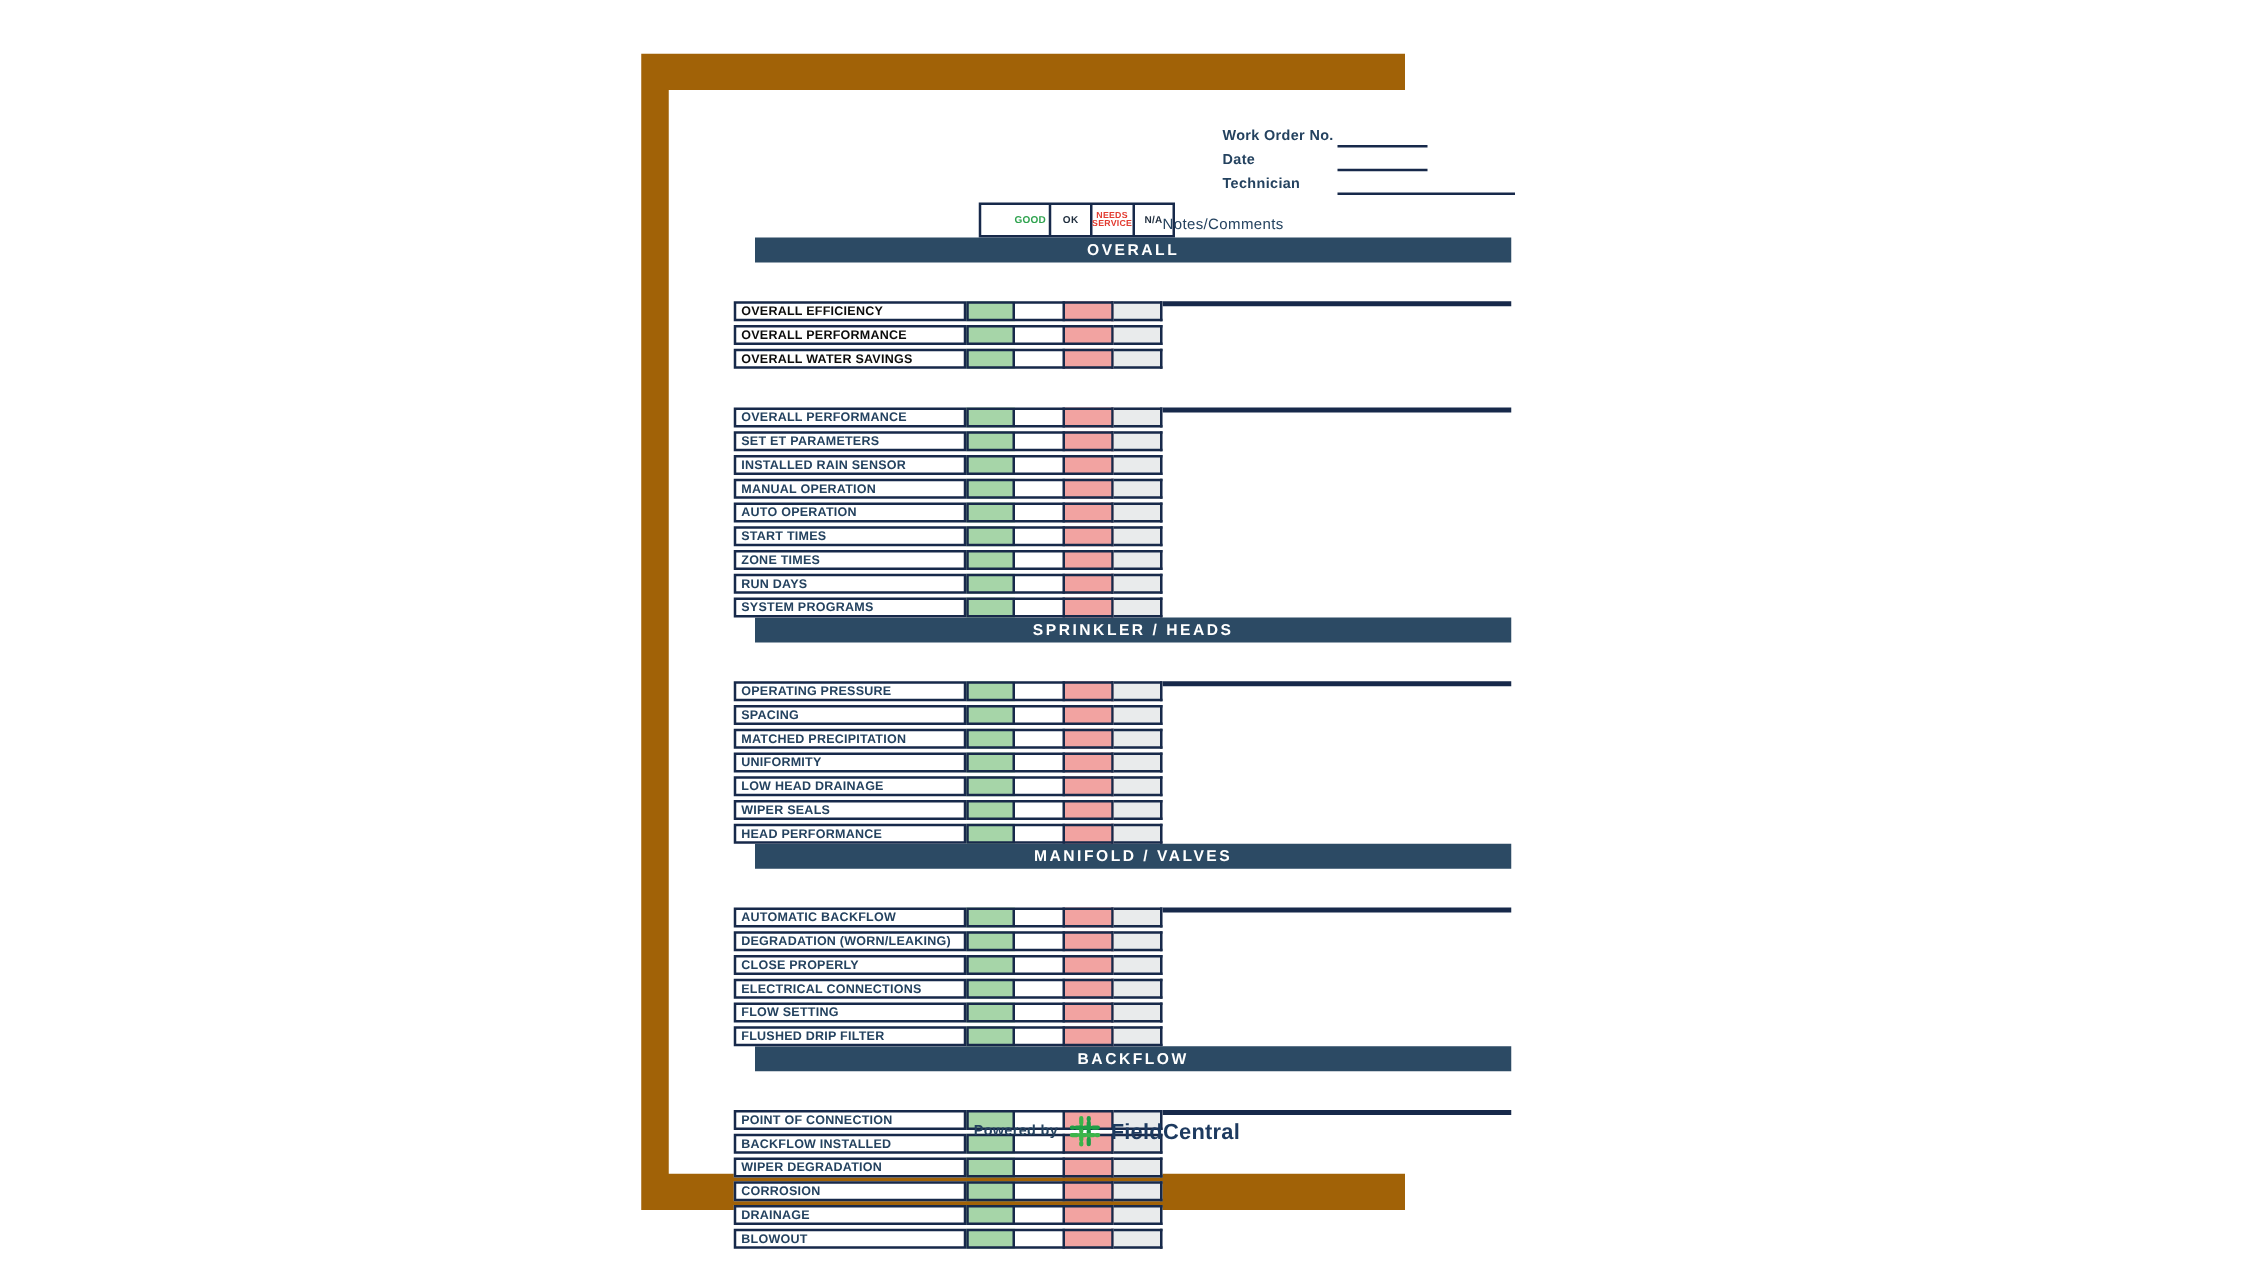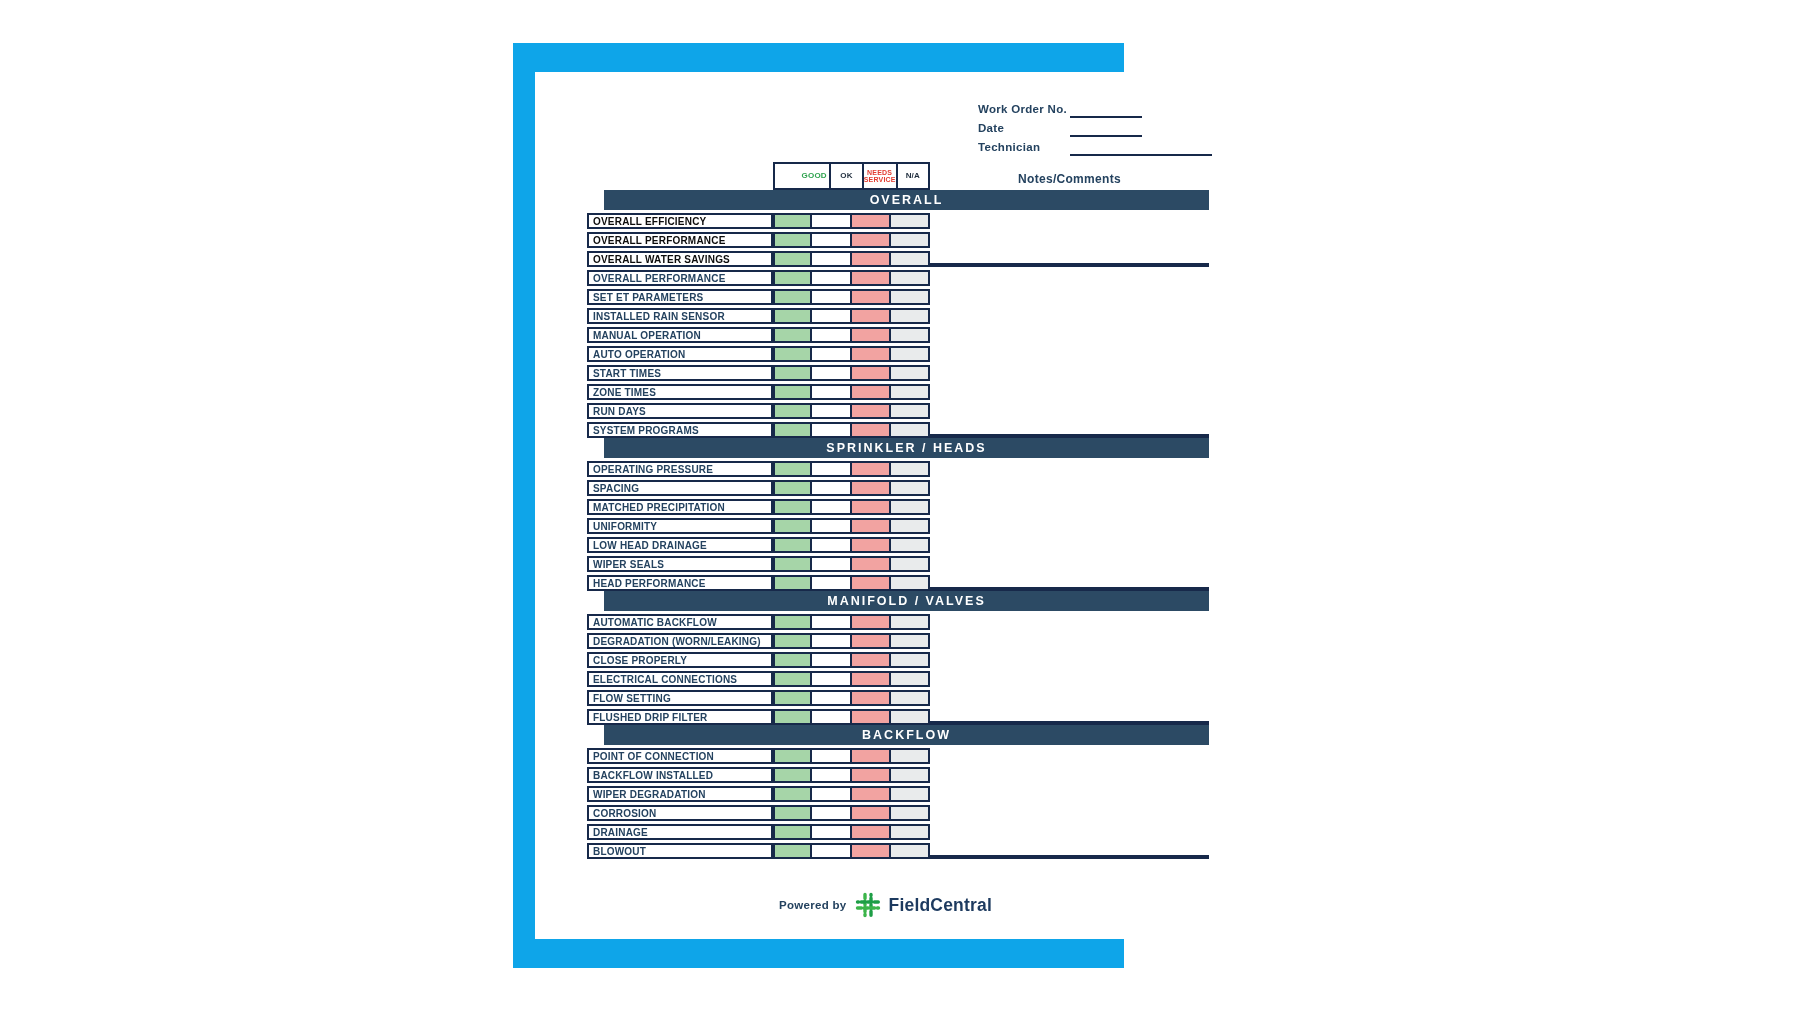--- a/index.html
+++ b/index.html
@@ -11,49 +11,49 @@
     --na-fill:#e9ebec;
     --good-text:#2fa34f;
     --needs-text:#e23b30;
     --neutral-text:#1f2d3d;
     --brand-green:#3cb54a;
     --brand-green-dark:#1e9e46;
   }
   *{margin:0;padding:0;box-sizing:border-box;}
   body{font-family:"Liberation Sans", sans-serif;background:#ffffff;}
   .canvas{position:relative;width:1803px;height:1011px;background:#ffffff;overflow:hidden;}
-  .frame{position:absolute;left:513px;top:43px;width:611px;height:925px;background:#0ea5e9;}
+  .frame{position:absolute;left:513px;top:43px;width:611px;height:925px;background:#a16207;}
   .page{position:absolute;left:22px;top:29px;width:701px;height:867px;background:#ffffff;}
 
   
   .field{position:absolute;left:443px;width:234px;height:16px;}
   .field .f-label{position:absolute;left:0;top:1px;font-size:11.5px;color:var(--label-navy);letter-spacing:.3px;font-weight:600;}
   .field .f-line{position:absolute;left:92px;bottom:0;height:0;border-bottom:2px solid var(--navy-border);width:72px;}
   #field-0{top:30px;} #field-1{top:49px;} #field-2{top:68px;}
   #field-2 .f-line{width:142px;}
 
   
-  .rate-strip{position:absolute;left:238px;top:90px;width:157px;height:28px;display:flex;
+  .rate-strip{position:absolute;left:248px;top:90px;width:157px;height:28px;display:flex;
     border:2px solid var(--navy-border);background:#fff;padding-left:24px;}
   .rate-cell{flex:1;display:flex;align-items:center;justify-content:center;text-align:center;
     font-weight:700;font-size:8px;line-height:8px;letter-spacing:.2px;}
   .rate-cell + .rate-cell{border-left:2px solid var(--navy-border);}
   .rate-good{color:var(--good-text);}
   .rate-ok{color:var(--neutral-text);}
   .rate-needs{color:var(--needs-text);font-size:7px;line-height:7.5px;}
   .rate-na{color:var(--neutral-text);}
 
-  .notes-hdr{position:absolute;left:395px;top:100px;width:279px;text-align:center;
-    font-size:12px;font-weight:700;color:var(--label-navy);letter-spacing:.3px;}
+  .notes-hdr{position:absolute;left:395px;top:100px;width:279px;
+    font-size:12px;font-weight:400;color:var(--label-navy);letter-spacing:.3px;}
 
   
   .tbl{position:absolute;left:52px;top:118px;width:622px;}
   .section-bar{height:20px;background:var(--bar-bg);color:#ffffff;font-weight:700;
     font-size:12.5px;letter-spacing:2px;display:flex;align-items:center;justify-content:center;margin-left:17px;}
-  .section-body{display:flex;align-items:flex-end;}
+  .section-body{display:flex;align-items:flex-start;margin-top:28px;}
   .rows-col{width:343px;}
   .row{display:flex;height:16px;margin-top:3px;}
   .lbl{width:186px;border:2px solid var(--navy-border);background:#fff;display:flex;align-items:center;
     padding-left:4px;font-size:10px;font-weight:600;color:var(--label-navy);letter-spacing:.2px;white-space:nowrap;overflow:hidden;}
   .emph .lbl{color:#0c0c0c;font-weight:700;}
   .cells{display:flex;}
   .cell{width:39.25px;border:2px solid var(--navy-border);border-left:none;}
   .cell.first{border-left:2px solid var(--navy-border);}
   .cell.good{background:var(--good-fill);}
   .cell.ok{background:#ffffff;}

